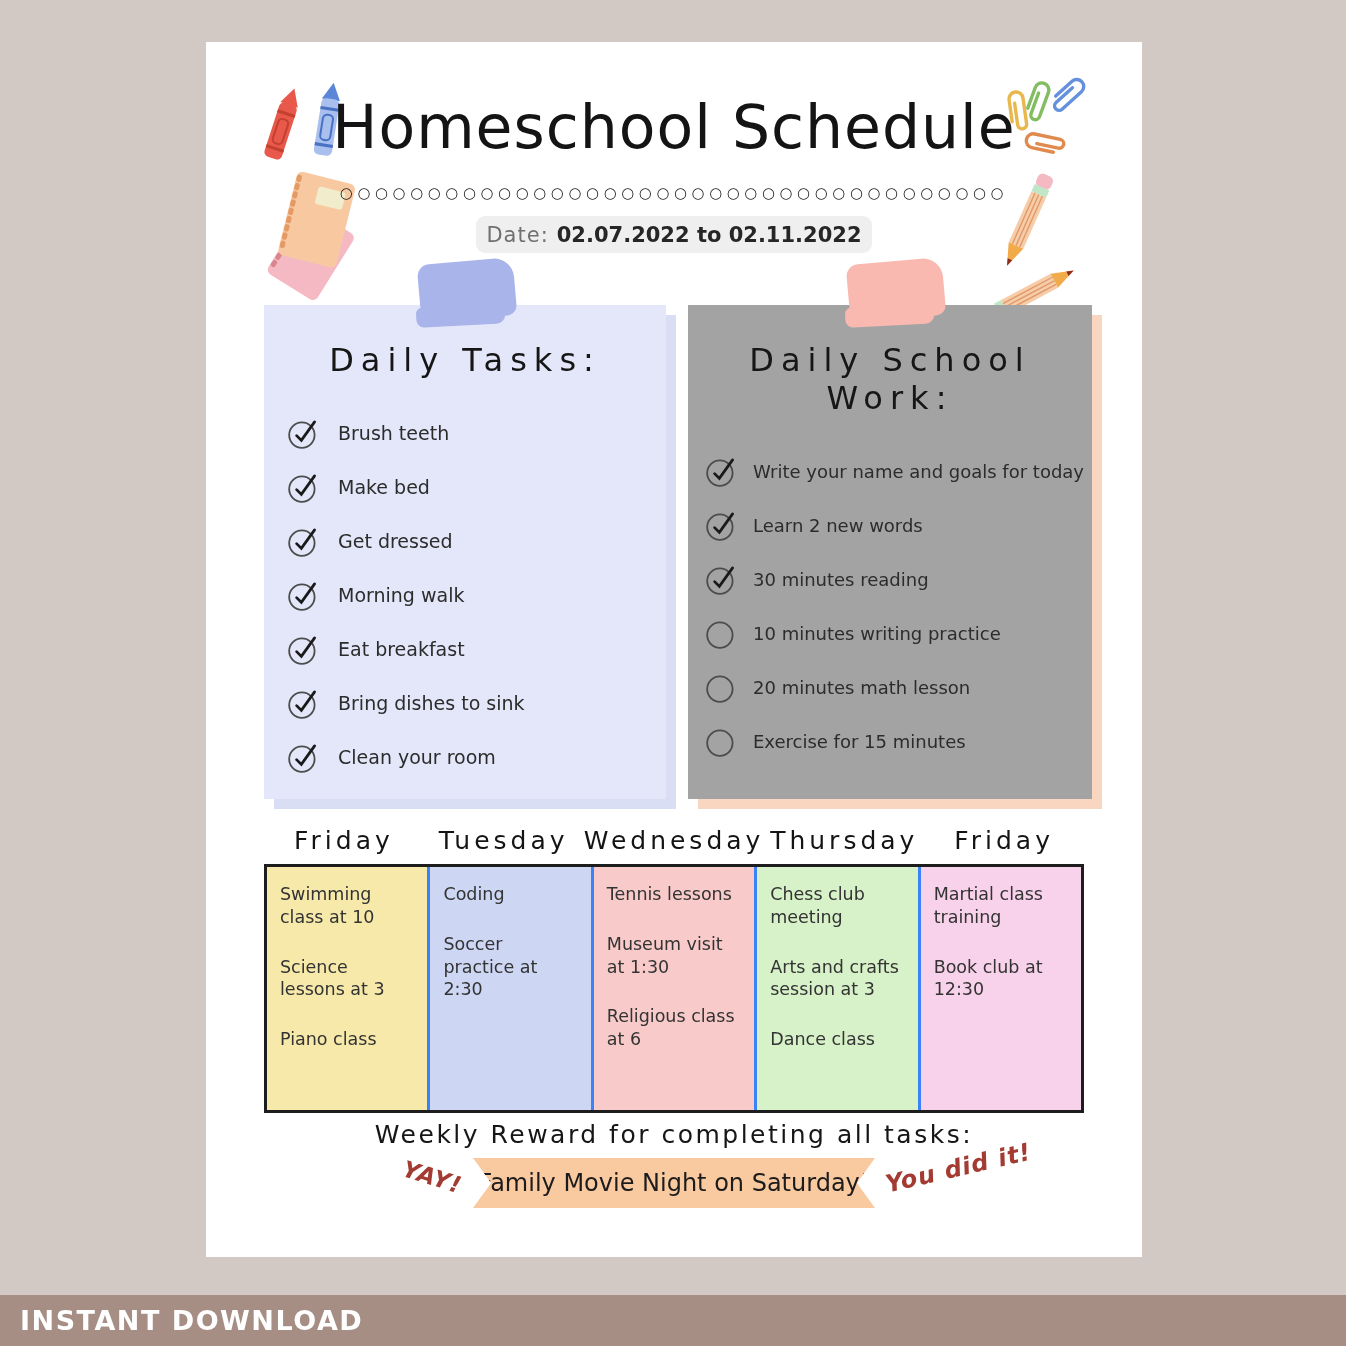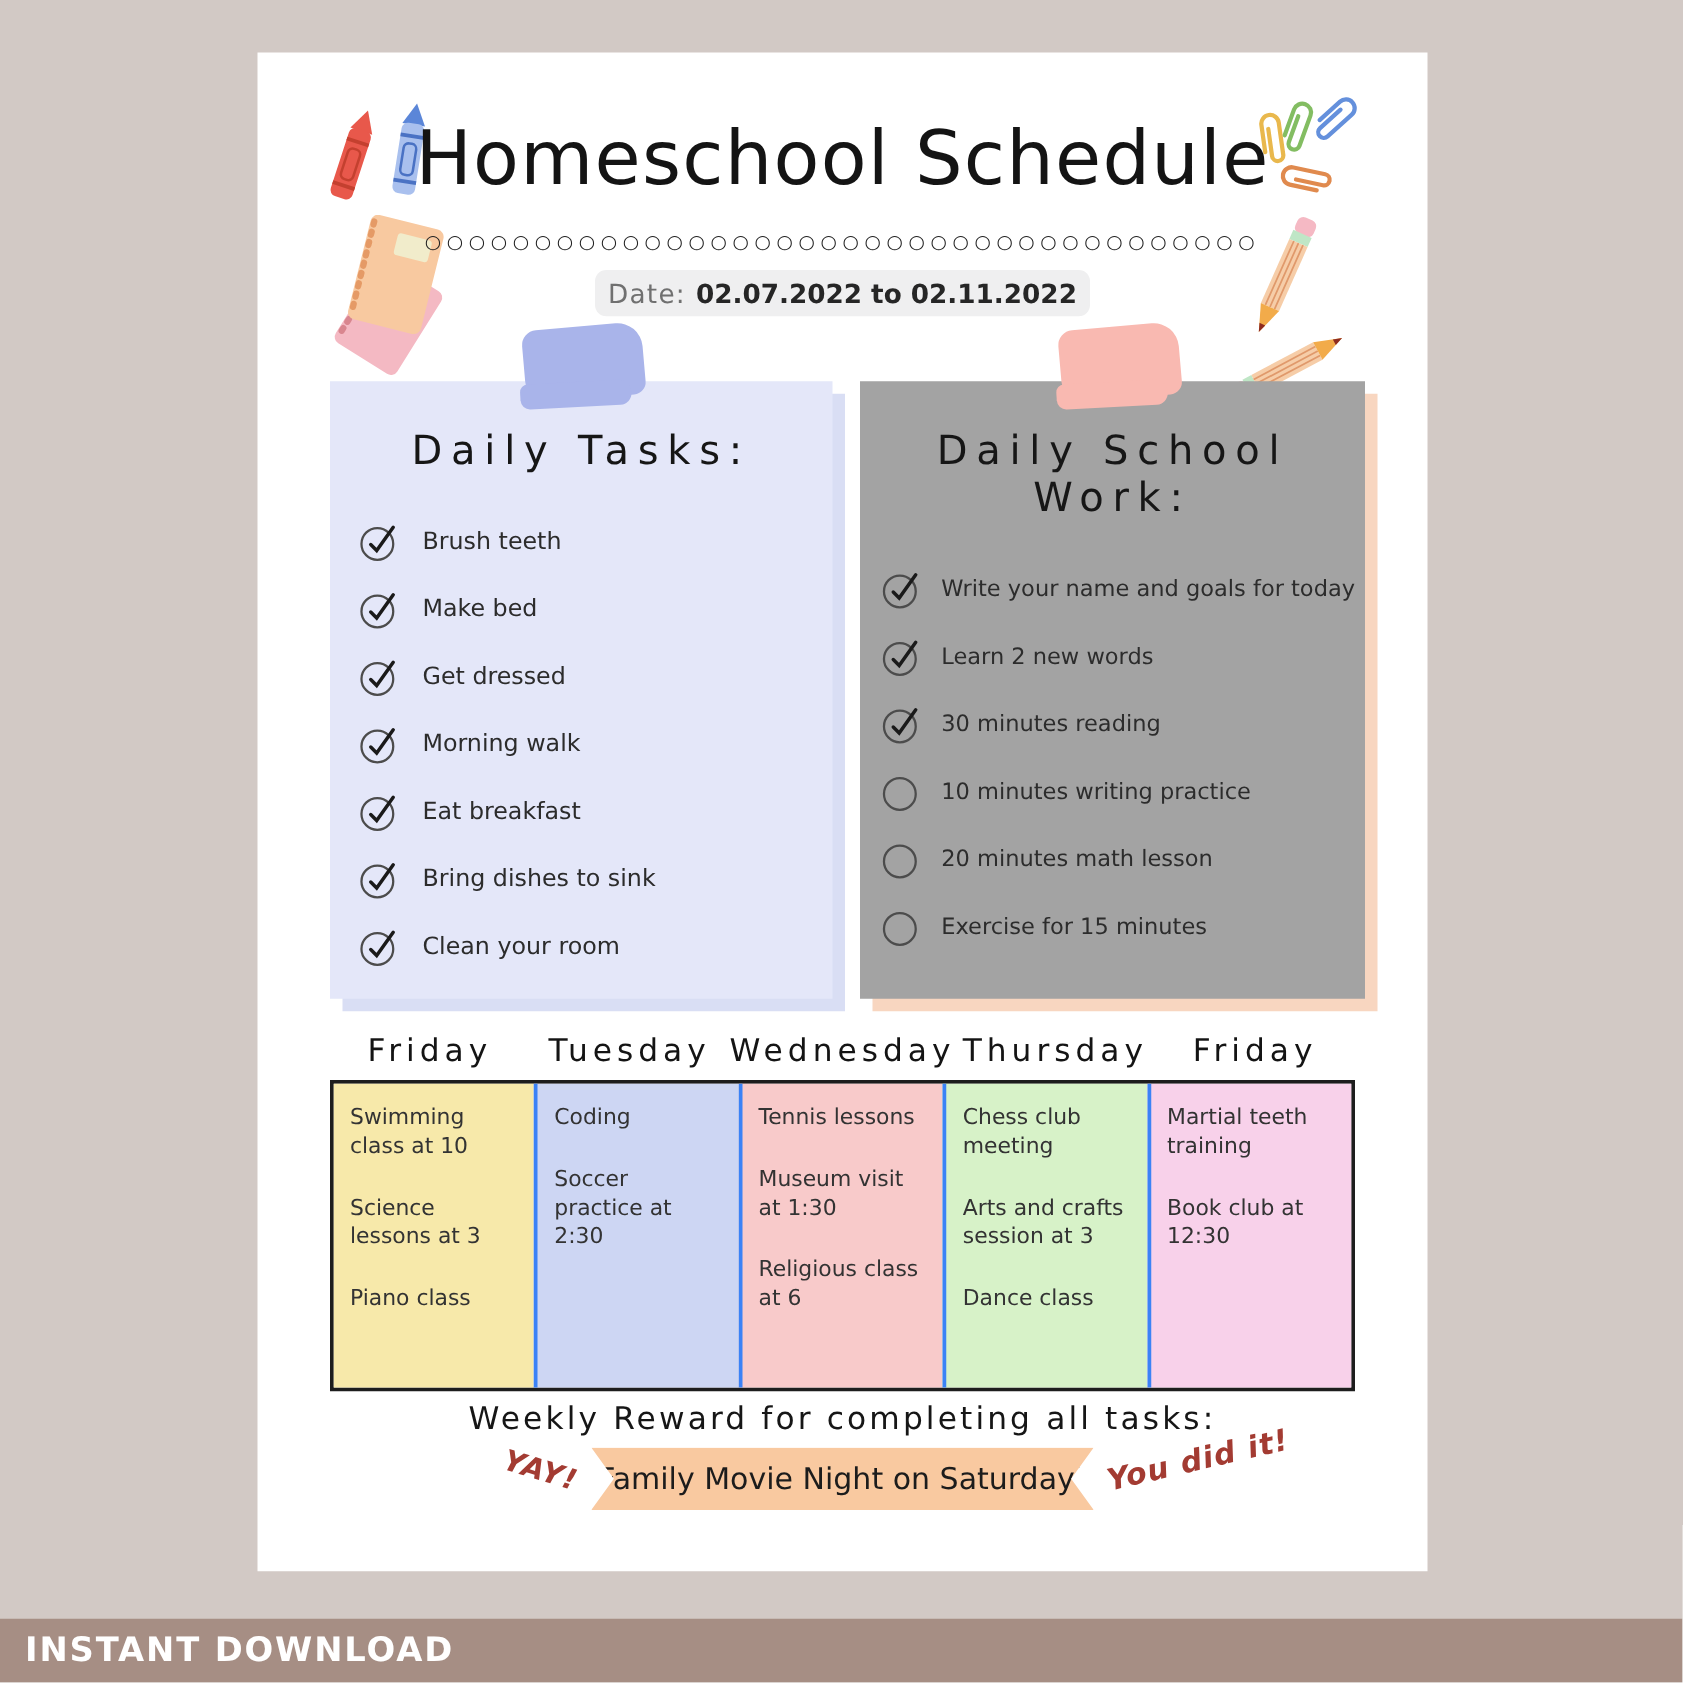--- a/index.html
+++ b/index.html
@@ -270,21 +270,21 @@
         <p>Tennis lessons</p>
         <p>Museum visit at 1:30</p>
         <p>Religious class at 6</p>
       </div>
       <div class="day-cell" style="background-color: rgb(215, 242, 200);">
         <p>Chess club meeting</p>
         <p>Arts and crafts session at 3</p>
         <p>Dance class</p>
       </div>
       <div class="day-cell" style="background-color: rgb(248, 209, 234);">
-        <p>Martial teeth training</p>
+        <p>Martial class training</p>
         <p>Book club at 12:30</p>
       </div>
     </div>
 
     <div class="reward-heading">Weekly Reward for completing all tasks:</div>
     <span class="note note-left" style="color: rgb(163, 59, 50);">YAY!</span>
     <div class="banner" style="background-color: rgb(249, 201, 160);">Family Movie Night on Saturday!</div>
     <span class="note note-right" style="color: rgb(163, 59, 50);">You did it!</span>
 
   </div>

